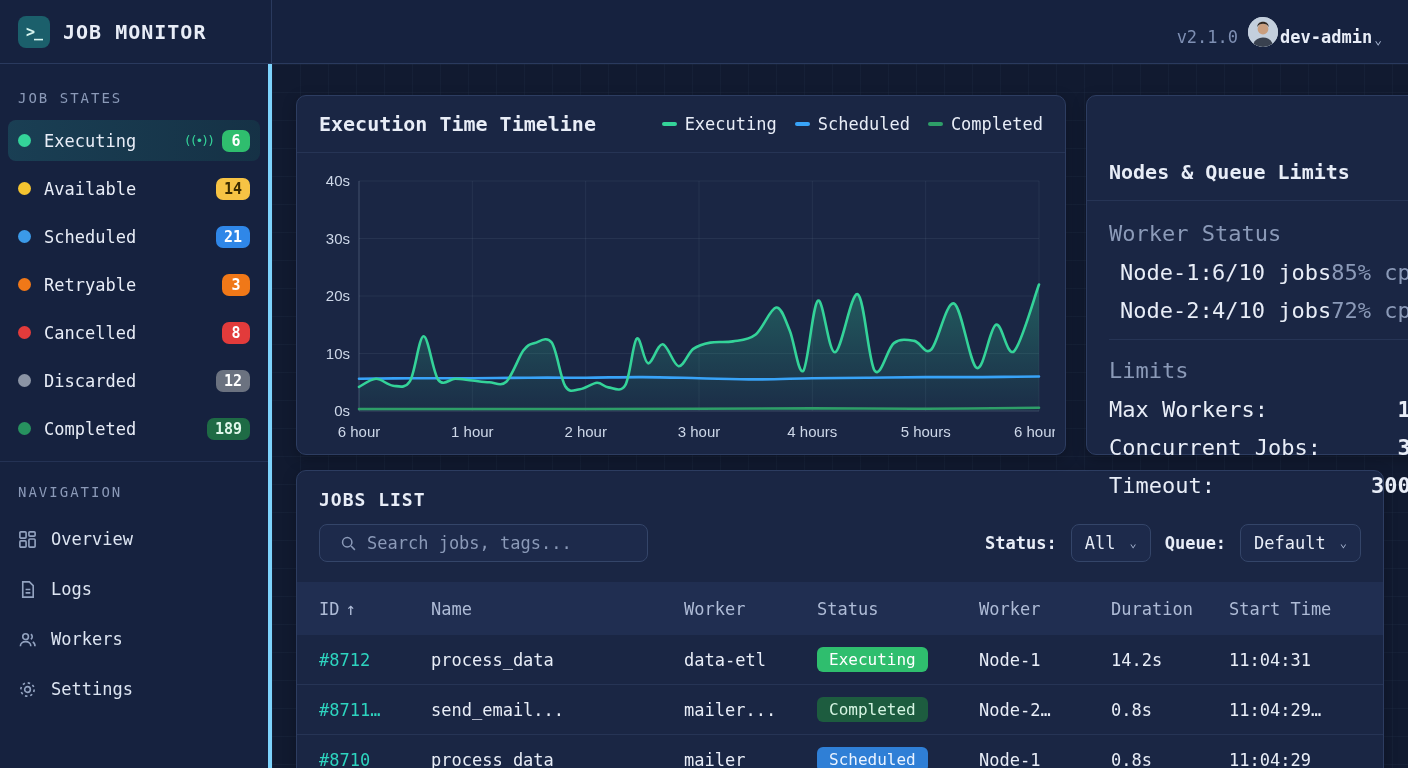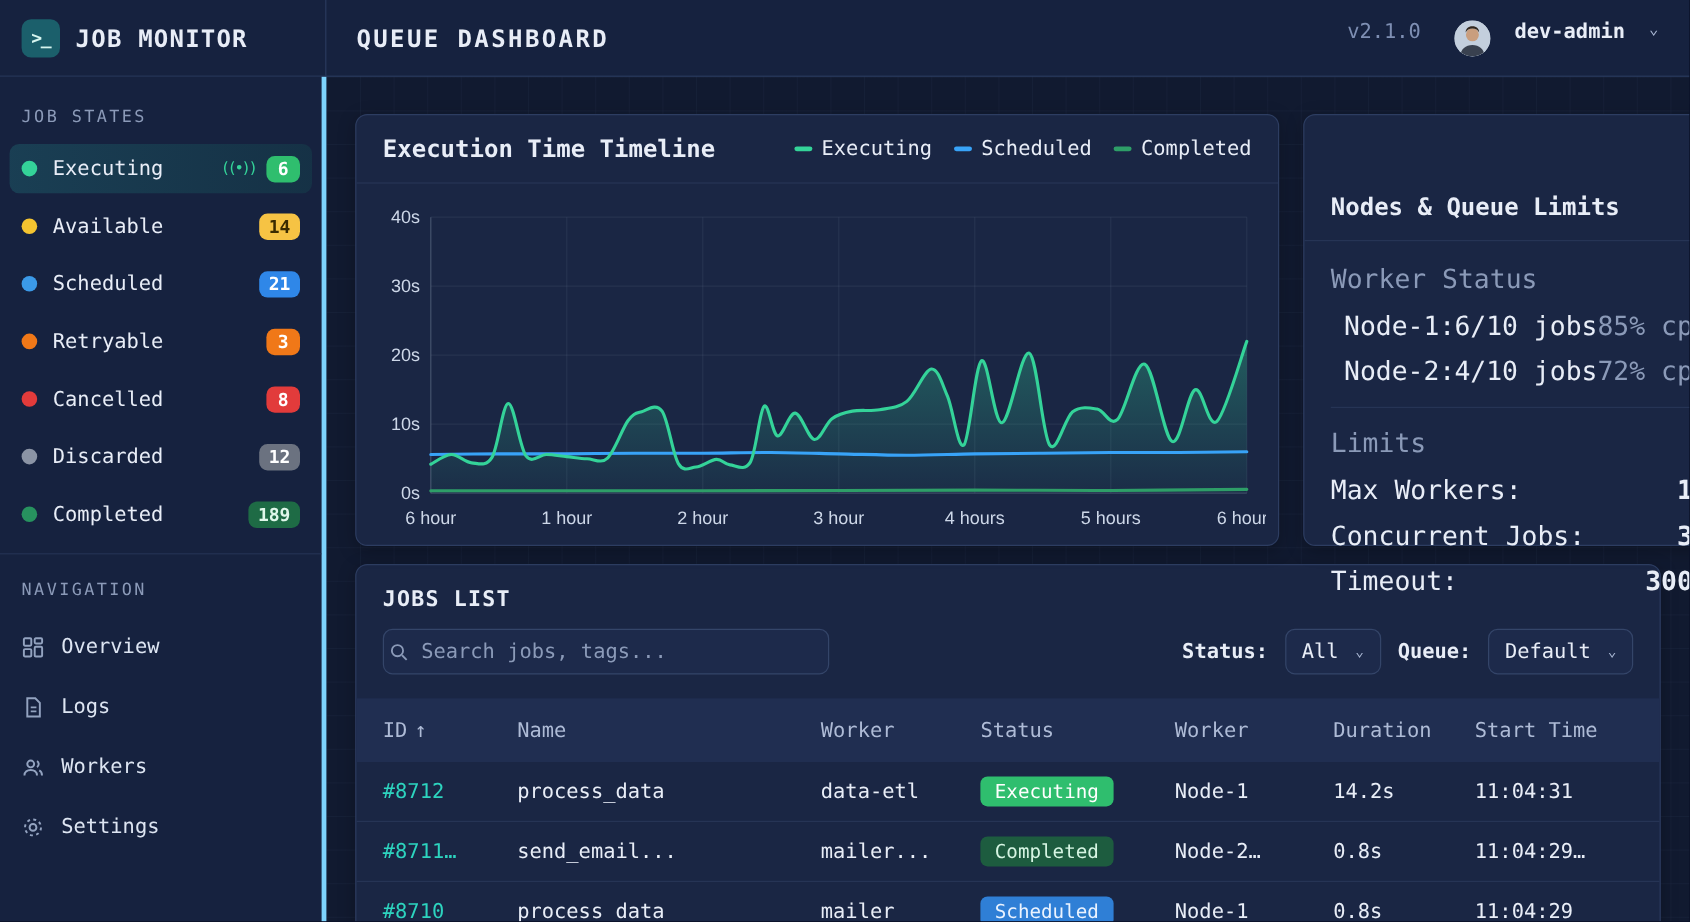--- a/index.html
+++ b/index.html
@@ -14,21 +14,21 @@
   
   .header { grid-column:1 / 3; display:flex; align-items:center;
     background:#16223f; border-bottom:1px solid #2a3a5e; }
   .brand-area { width:272px; height:100%; display:flex; align-items:center;
     gap:13px; padding-left:18px; border-right:1px solid #2a3a5e; flex:none; }
   .logo { width:32px; height:32px; border-radius:8px; background:#1b5f6b;
     display:flex; align-items:center; justify-content:center;
     color:#d7f5ef; font-size:15px; font-weight:bold; letter-spacing:-1px; }
   .brand { font-size:20px; font-weight:bold; letter-spacing:1px; }
   .page-title { font-size:20px; font-weight:bold; letter-spacing:2px; margin-left:25px; }
-  .header-right { margin-left:auto; display:flex; align-items:flex-start; gap:20px; padding-right:26px; }
+  .header-right { margin-left:auto; display:flex; align-items:flex-end; gap:2px; padding-right:26px; }
   .version { color:#7e8fb3; font-size:17px; }
   .avatar { width:30px; height:30px; border-radius:50%; overflow:hidden; flex:none;
     margin-left:8px; cursor:pointer; background:#c9d4e0; }
   .user { font-size:17px; font-weight:bold; cursor:pointer; }
   .chev { color:#aab8d4; font-size:13px; cursor:pointer; }
   
   .sidebar { background:#16223f; border-right:4px solid #7dd3fc; padding:26px 8px 0 8px; overflow:hidden; }
   .side-head { color:#8b9ab8; font-size:14px; letter-spacing:2px; padding-left:10px; margin-bottom:14px; }
   .state-item { display:flex; align-items:center; height:41px; padding:0 10px;
     border-radius:8px; margin-bottom:7px; cursor:pointer; }
@@ -73,22 +73,22 @@
   .node-name { width:92px;margin-left:11px; }
   .node-jobs { }
   .node-cpu { color:#8b9ab8; margin-left:auto; }
   .nodes-divider { border-top:1px solid #263455; margin:16px 0 18px 0; }
   .limit-row { display:flex; justify-content:space-between; margin-bottom:13px; }
   .limit-value { font-weight:bold; }
   
   .jobs-card { margin-top:15px; height:430px; padding-top:18px; }
   .jobs-title { font-size:18px; font-weight:bold; letter-spacing:1px; padding:0 22px; }
   .jobs-toolbar { display:flex; align-items:center; padding:14px 22px 20px 16px; }
-  .search-box { display:flex; align-items:center; gap:10px; width:372px; height:38px;
-    background:#1d2a4b; border:1px solid #344569; border-radius:8px; padding:0 4px; }
+  .search-box { display:flex; align-items:center; gap:10px; width:329px; height:38px;
+    background:#1d2a4b; border:1px solid #344569; border-radius:8px; padding:0 20px; }
   .search-box svg { stroke:#8b9ab8; flex:none; }
   .search-input { background:transparent; border:none; outline:none; color:#e8edf7;
     font-family:inherit; font-size:17px; width:100%; }
   .search-input::placeholder { color:#8b9ab8; }
   .filters { margin-left:auto; display:flex; align-items:center; gap:14px; }
   .filter-label { font-size:17px; font-weight:bold; }
   .select { display:flex; align-items:center; gap:14px; background:#1d2a4b;
     border:1px solid #344569; border-radius:8px; height:38px; padding:0 13px;
     font-size:17px; cursor:pointer; }
   .select .chev { font-size:12px; }
@@ -107,21 +107,20 @@
 
 <div class="app">
 
   <div class="header">
     <div class="brand-area">
       <div class="logo">
         <span>&gt;_</span>
       </div>
       <span class="brand">JOB MONITOR</span>
     </div>
-    <div class="page-title">QUEUE DASHBOARD</div>
     <div class="header-right">
       <span class="version">v2.1.0</span>
       <div class="avatar">
         <svg width="30" height="30" viewBox="0 0 30 30">
           <rect width="30" height="30" fill="#c3cfdd"></rect>
           <circle cx="15" cy="12" r="5.4" fill="#c99e7e"></circle>
           <path d="M15 4.8c-3.4 0-5.8 2.2-5.6 5.2.9-2.4 3-3.3 5.6-3.3s4.7.9 5.6 3.3c.2-3-2.2-5.2-5.6-5.2z" fill="#32281f"></path>
           <path d="M5 30c0-6 4.5-9.4 10-9.4S25 24 25 30z" fill="#39414f"></path>
         </svg>
       </div>

